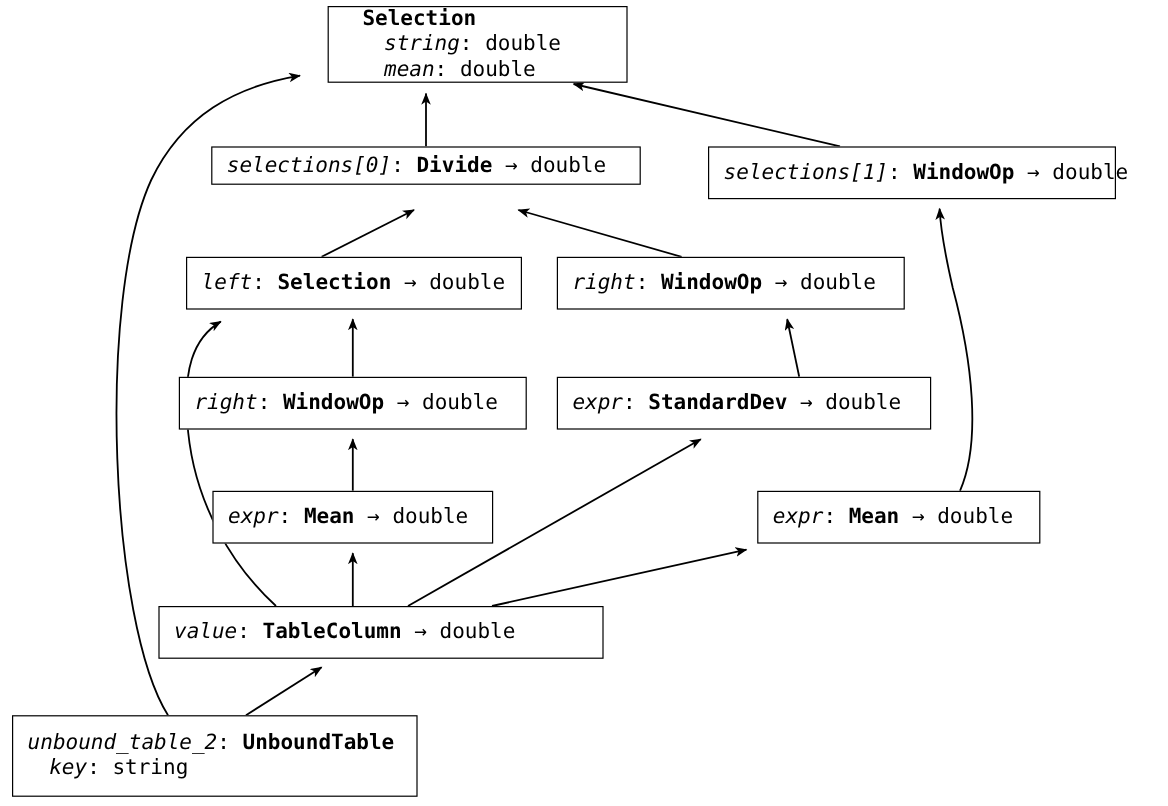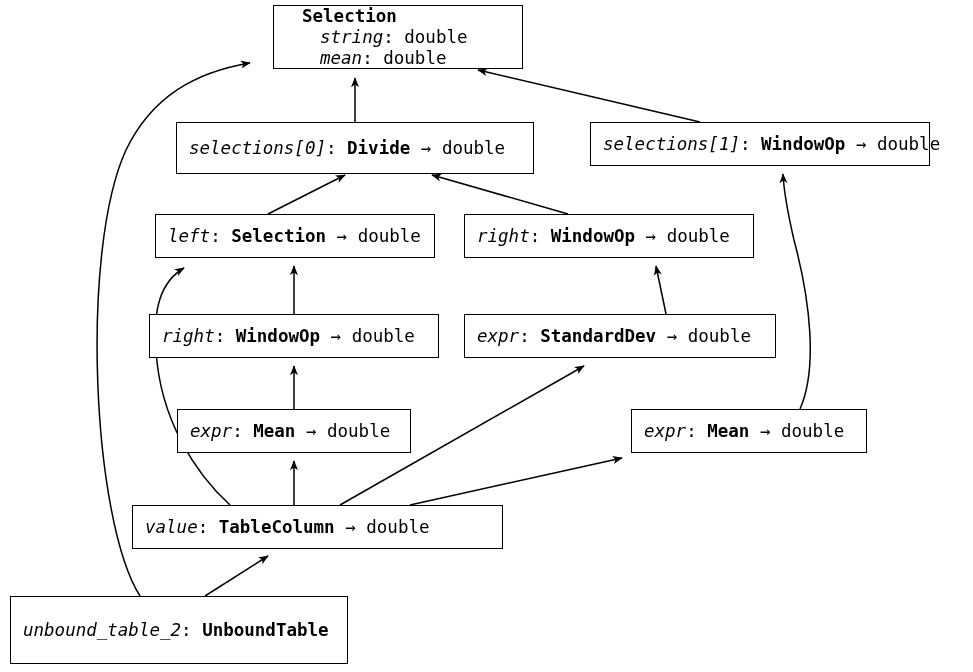--- a/index.html
+++ b/index.html
@@ -58,21 +58,21 @@
 
       <path d="M 700,122 L 478,70"></path>
     </g>
   </svg>
 
 <div class="node" style="left: 273px; top: 5px; width: 250px; height: 64px; padding-left: 16px;">
       <div class="line hdr"><span class="bold">Selection</span></div>
       <div class="line attr"><span class="ital">string</span><span class="plain">: </span><span class="plain">double</span></div>
       <div class="line attr"><span class="ital">mean</span><span class="plain">: </span><span class="plain">double</span></div>
     </div>
-    <div class="node" style="left: 176px; top: 122px; width: 358px; height: 52px; justify-content: center;">
+    <div class="node" style="left: 176px; top: 122px; width: 358px; height: 32px; justify-content: center;">
       <div class="line n-pad"><span class="ital">selections[0]</span><span class="plain">: </span><span class="bold">Divide</span><span class="plain"> → </span><span class="plain">double</span></div>
     </div>
     <div class="node" style="left: 590px; top: 122px; width: 340px; height: 44px;">
       <div class="line n-pad"><span class="ital">selections[1]</span><span class="plain">: </span><span class="bold">WindowOp</span><span class="plain"> → </span><span class="plain">double</span></div>
     </div>
     <div class="node" style="left: 155px; top: 214px; width: 280px; height: 44px;">
       <div class="line n-pad"><span class="ital">left</span><span class="plain">: </span><span class="bold">Selection</span><span class="plain"> → </span><span class="plain">double</span></div>
     </div>
     <div class="node" style="left: 464px; top: 214px; width: 290px; height: 44px;">
       <div class="line n-pad"><span class="ital">right</span><span class="plain">: </span><span class="bold">WindowOp</span><span class="plain"> → </span><span class="plain">double</span></div>
@@ -87,14 +87,15 @@
       <div class="line n-pad"><span class="ital">expr</span><span class="plain">: </span><span class="bold">Mean</span><span class="plain"> → </span><span class="plain">double</span></div>
     </div>
     <div class="node" style="left: 631px; top: 409px; width: 236px; height: 44px;">
       <div class="line n-pad"><span class="ital">expr</span><span class="plain">: </span><span class="bold">Mean</span><span class="plain"> → </span><span class="plain">double</span></div>
     </div>
     <div class="node" style="left: 132px; top: 505px; width: 371px; height: 44px;">
       <div class="line n-pad"><span class="ital">value</span><span class="plain">: </span><span class="bold">TableColumn</span><span class="plain"> → </span><span class="plain">double</span></div>
     </div>
     <div class="node" style="left: 10px; top: 596px; width: 338px; height: 68px;">
       <div class="line hdr"><span class="ital">unbound_table_2</span><span class="plain">: </span><span class="bold">UnboundTable</span></div>
+      <div class="line attr"><span class="ital">key</span><span class="plain">: </span><span class="plain">string</span></div>
     </div>
   </div>
 
 </body></html>

